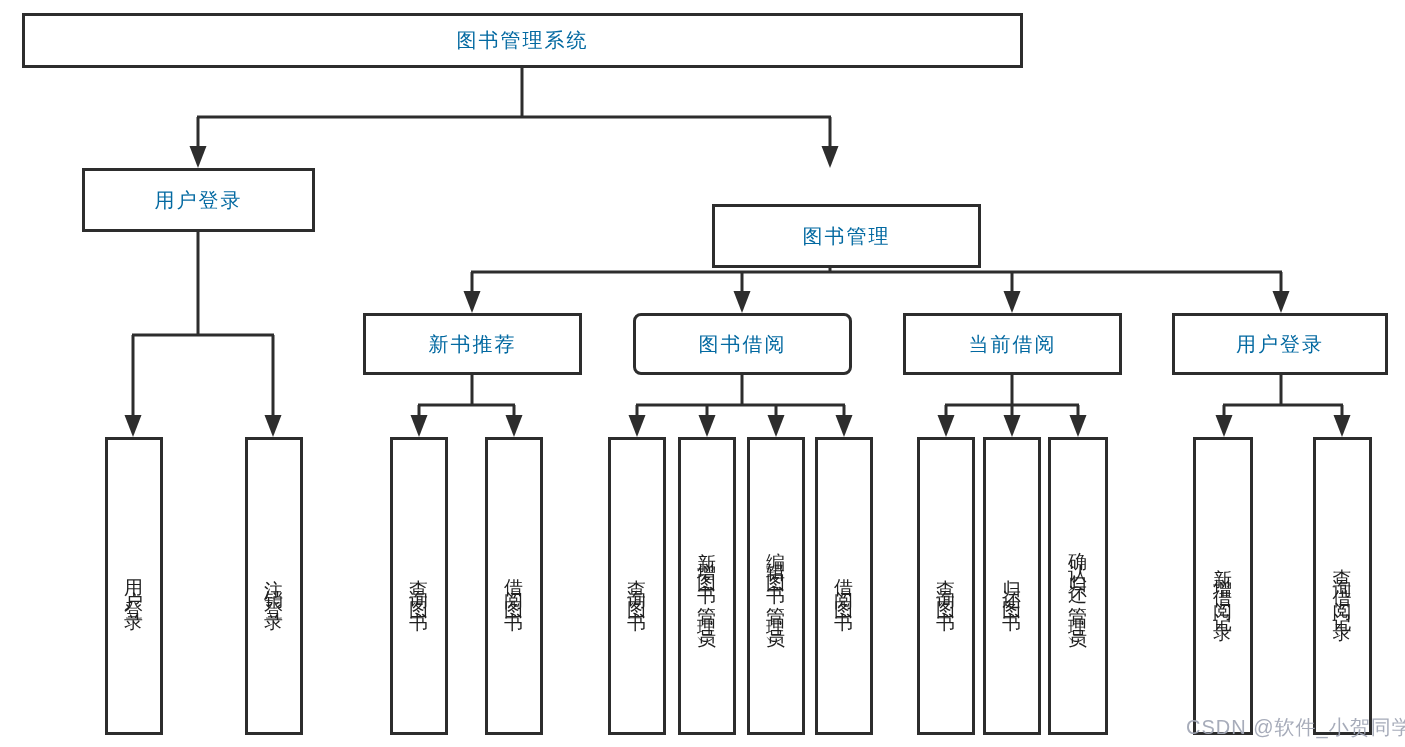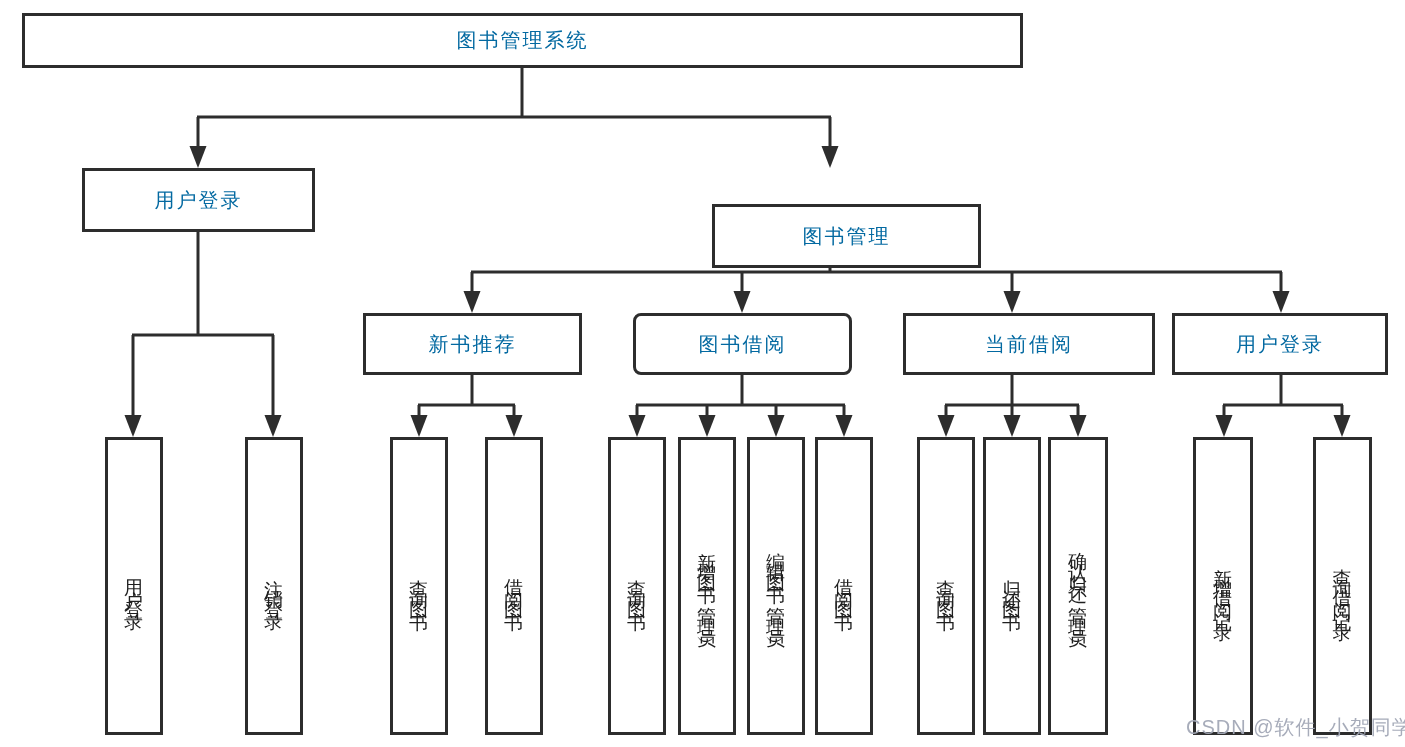--- a/index.html
+++ b/index.html
@@ -38,21 +38,21 @@
     letter-spacing: 2px;
     color: #0369a1;
     white-space: nowrap;
   }
   .root-node   { left: 22px;  top: 13px;  width: 1001px; height: 55px; }
   .l2a         { left: 82px;  top: 168px; width: 233px;  height: 64px; }
   .l2b         { left: 712px; top: 168px; width: 269px;  height: 64px; margin-top: 36px; }
   .l3          { top: 313px;  height: 62px; }
   .l3a { left: 363px;  width: 219px; }
   .l3b { left: 633px;  width: 219px; border-radius: 8px; }
-  .l3c { left: 903px;  width: 252px; }
+  .l3c { left: 903px;  width: 219px; }
   .l3d { left: 1172px; width: 216px; }
   .leaf {
     top: 437px;
     height: 298px;
     width: 58px;
     writing-mode: vertical-rl;
     text-orientation: mixed;
     font-size: 19px;
     letter-spacing: 11px;
     line-height: 1;

